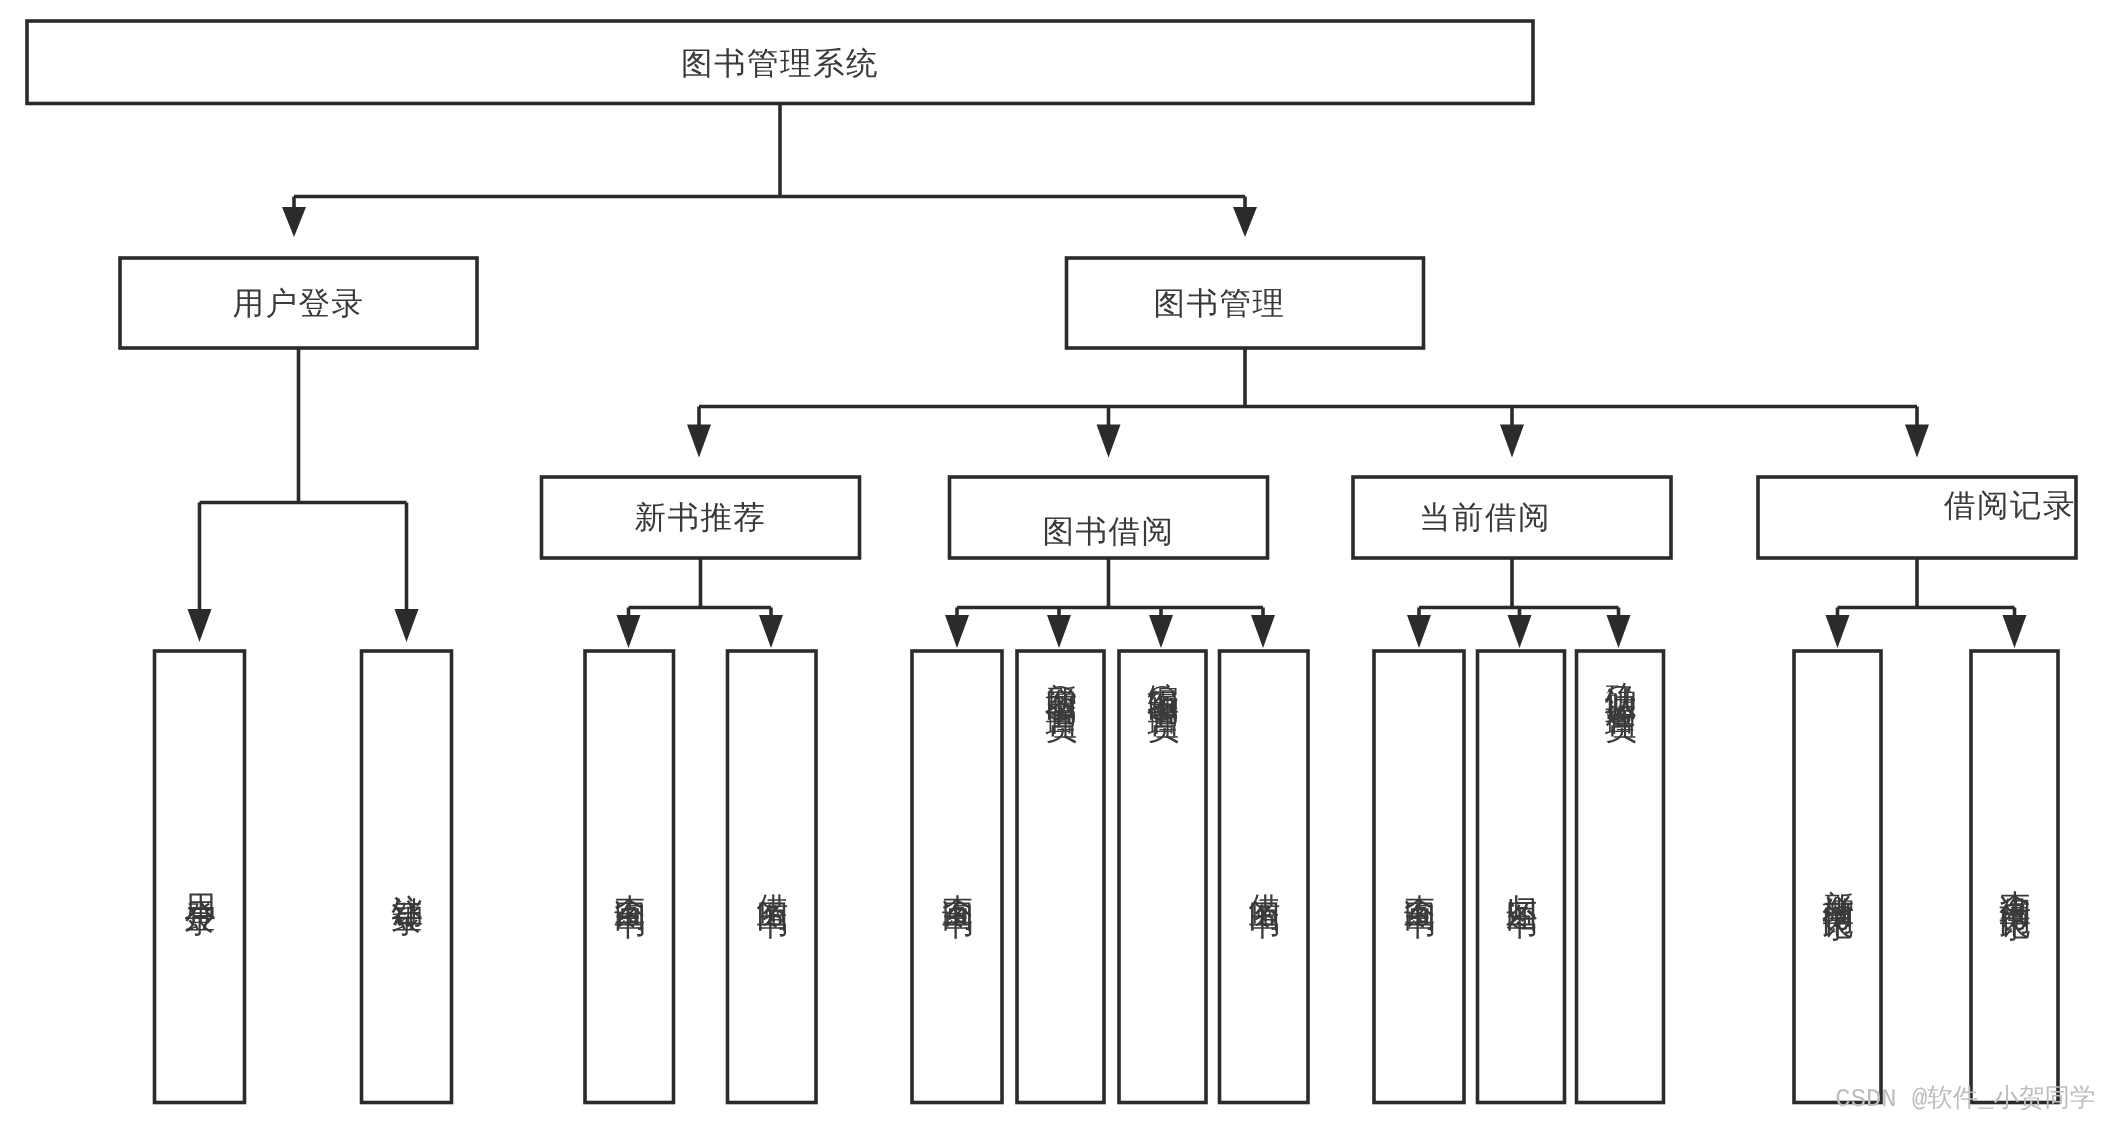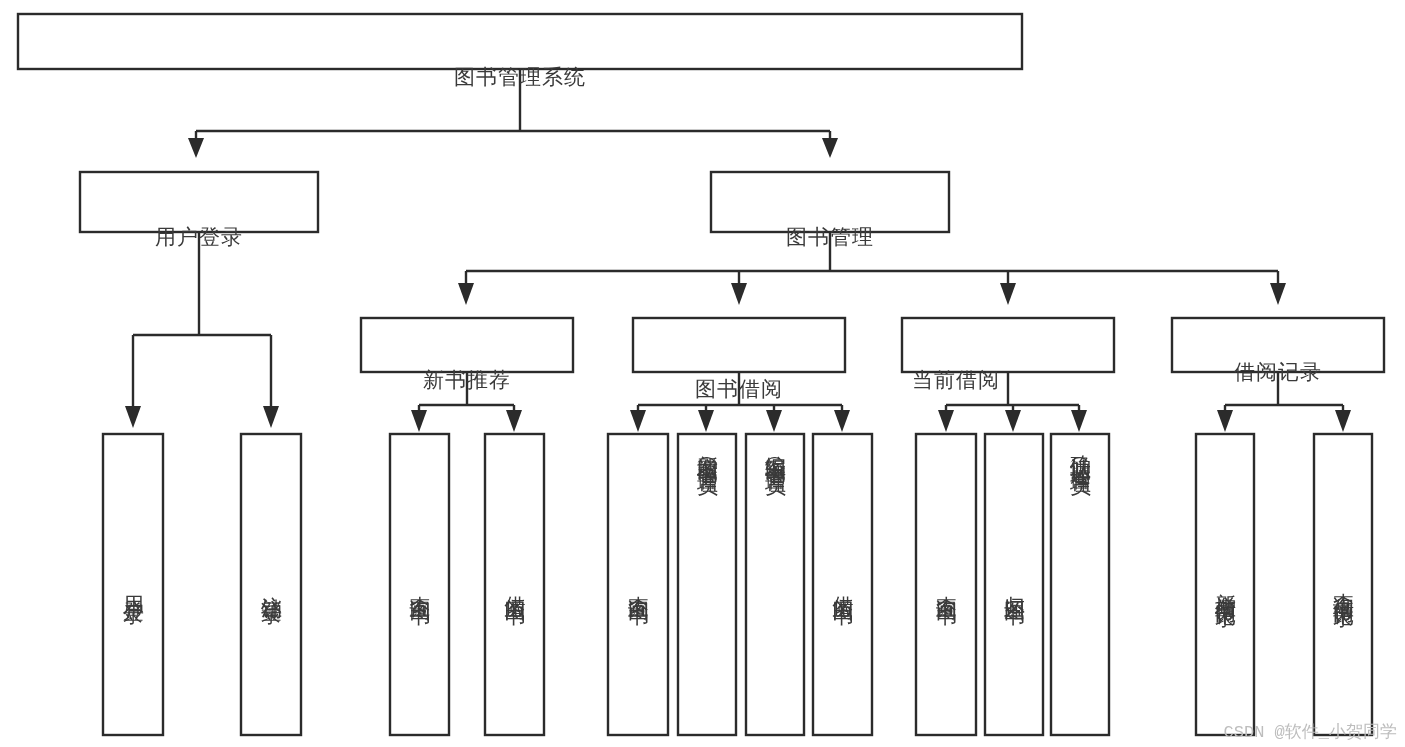--- a/index.html
+++ b/index.html
@@ -60,21 +60,20 @@
     color: #3a3a3a;
     white-space: nowrap;
     text-align: center;
   }
   .hlabel-wrap {
     position: absolute;
     display: flex;
     align-items: center;
     justify-content: center;
     pointer-events: none;
-    margin-top: 35px;
   }
   .hlabel-text {
     font-family: "DejaVu Sans", "Liberation Sans", sans-serif;
     font-size: 21px;
     color: #3a3a3a;
     letter-spacing: 1px;
     white-space: nowrap;
   }
   #watermark {
     position: absolute;
@@ -189,34 +188,34 @@
     <rect class="node-box" x="1314" y="434" width="58" height="301"></rect>
   </svg>
 
   <div class="hlabel-wrap" style="left:18px;  top:14px;  width:1004px; height:55px;">
     <span class="hlabel-text">图书管理系统</span>
   </div>
 
   <div class="hlabel-wrap" style="left:80px;  top:172px; width:238px; height:60px;">
     <span class="hlabel-text">用户登录</span>
   </div>
-  <div class="hlabel-wrap" style="left:711px; top:172px; width:238px; height:60px;">
+  <div class="hlabel-wrap" style="left:694px; top:172px; width:238px; height:60px;">
     <span class="hlabel-text">图书管理</span>
   </div>
 
   <div class="hlabel-wrap" style="left:361px;  top:318px; width:212px; height:54px;">
     <span class="hlabel-text">新书推荐</span>
   </div>
   <div class="hlabel-wrap" style="left:633px;  top:318px; width:212px; height:71px;">
     <span class="hlabel-text">图书借阅</span>
   </div>
-  <div class="hlabel-wrap" style="left:860px;  top:318px; width:192px; height:54px;">
+  <div class="hlabel-wrap" style="left:894px;  top:318px; width:192px; height:54px;">
     <span class="hlabel-text">当前借阅</span>
   </div>
-  <div class="hlabel-wrap" style="left:1172px; top:318px; width:212px; height:38px;">
+  <div class="hlabel-wrap" style="left:1172px; top:318px; width:212px; height:38px;justify-content:flex-end;">
     <span class="hlabel-text">借阅记录</span>
   </div>
 
   <div class="vlabel-wrap" style="left:103px; top:434px; width:60px; height:301px;">
     <span class="vlabel-text">用户登录</span>
   </div>
   <div class="vlabel-wrap" style="left:241px; top:434px; width:60px; height:301px;">
     <span class="vlabel-text">注销登录</span>
   </div>
 

